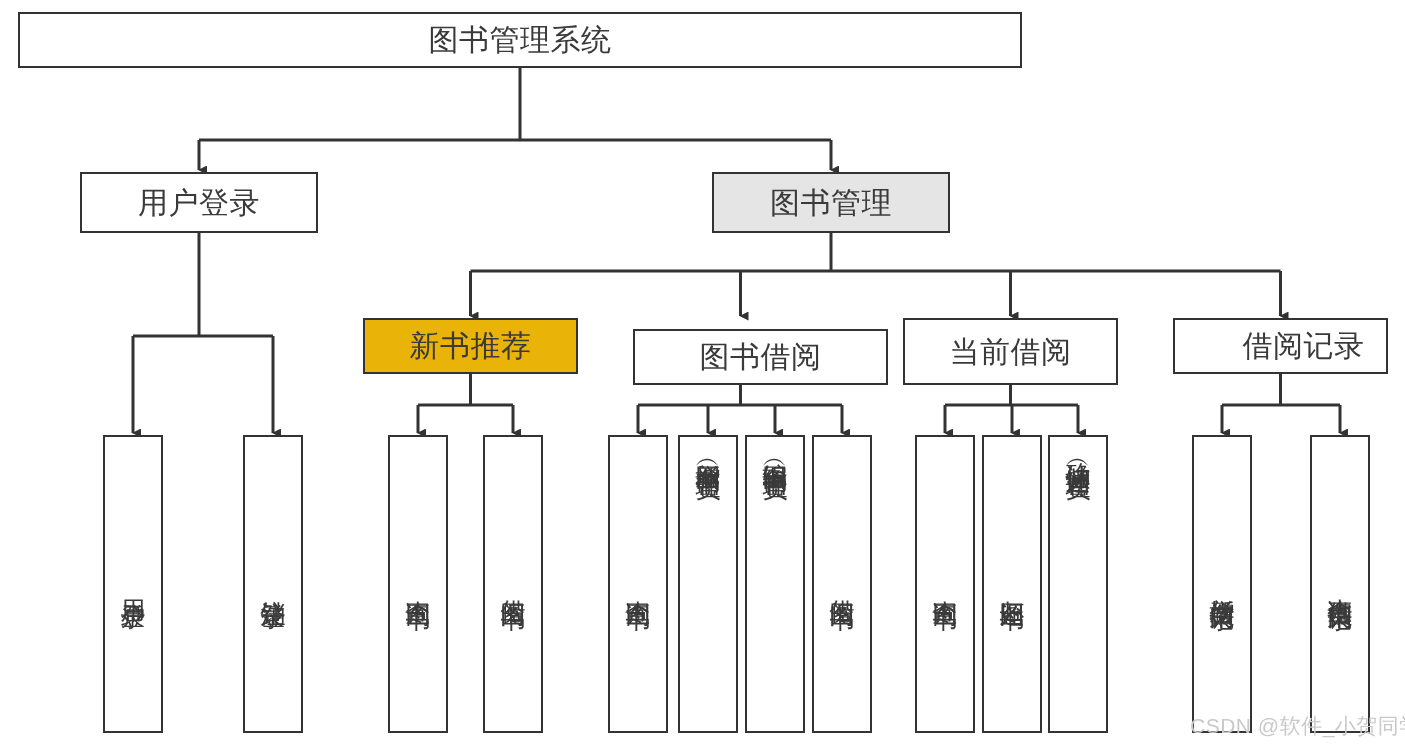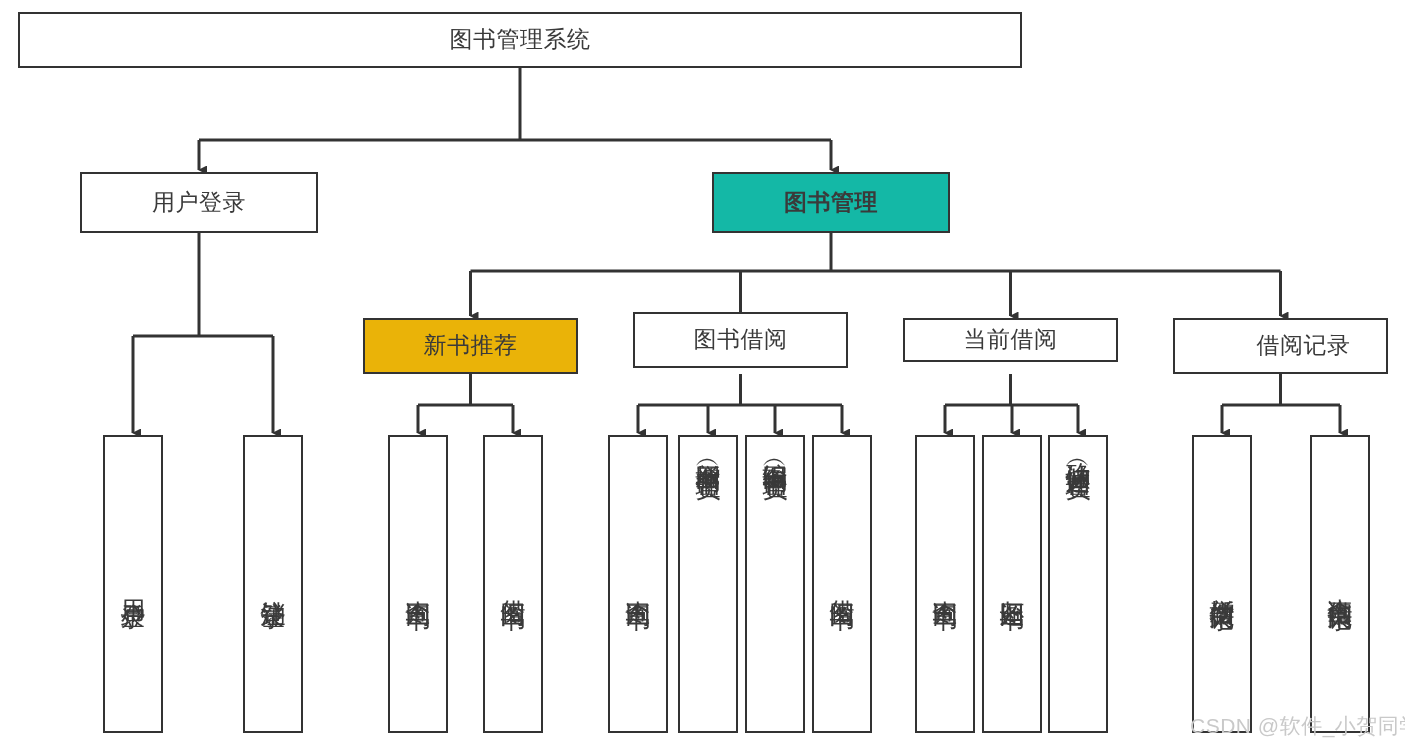--- a/index.html
+++ b/index.html
@@ -35,21 +35,21 @@
     color: #3a3a3a;
   }
   .node .label {
     display: block;
     text-align: center;
     line-height: 1.02;
     letter-spacing: 0.5px;
     white-space: pre-line;
   }
   .node.horiz .label {
-    font-size: 23px;
+    font-size: 30px;
     line-height: 1.2;
   }
   .node.vert {
     align-items: flex-start;
     justify-content: center;
     padding-top: 6px;
   }
   .node.vert .label {
     writing-mode: vertical-rl;
     text-orientation: upright;
@@ -115,30 +115,30 @@
         <line x1="1340" y1="405" x2="1340" y2="433" stroke="#333333" stroke-width="3" marker-end="url(#arrowhead)"></line>
       </g>
   </svg>
   <div id="node-layer">
       <div class="node horiz centered" style="left: 18px; top: 12px; width: 1004px; height: 56px; border-color: rgb(51, 51, 51); background: rgb(255, 255, 255); color: rgb(58, 58, 58);">
         <span class="label">图书管理系统</span>
       </div>
       <div class="node horiz centered" style="left: 80px; top: 172px; width: 238px; height: 61px; border-color: rgb(51, 51, 51); background: rgb(255, 255, 255); color: rgb(58, 58, 58);">
         <span class="label">用户登录</span>
       </div>
-      <div class="node horiz centered" style="left: 712px; top: 172px; width: 238px; height: 61px; border-color: rgb(51, 51, 51); background: #14b8a6; color: rgb(58, 58, 58); font-weight: bold;">
+      <div class="node horiz centered" style="left: 712px; top: 172px; width: 238px; height: 61px; border-color: rgb(51, 51, 51); background: #e5e5e5; color: rgb(58, 58, 58);">
         <span class="label">图书管理</span>
       </div>
       <div class="node horiz centered" style="left: 363px; top: 318px; width: 215px; height: 56px; border-color: rgb(51, 51, 51); background: #eab308; color: rgb(58, 58, 58);">
         <span class="label">新书推荐</span>
       </div>
-      <div class="node horiz centered" style="left: 633px; top: 312px; width: 215px; height: 56px; border-color: rgb(51, 51, 51); background: rgb(255, 255, 255); color: rgb(58, 58, 58);">
+      <div class="node horiz centered" style="left: 633px; top: 329px; width: 255px; height: 56px; border-color: rgb(51, 51, 51); background: rgb(255, 255, 255); color: rgb(58, 58, 58);">
         <span class="label">图书借阅</span>
       </div>
-      <div class="node horiz centered" style="left: 903px; top: 318px; width: 215px; height: 44px; border-color: rgb(51, 51, 51); background: rgb(255, 255, 255); color: rgb(58, 58, 58);">
+      <div class="node horiz centered" style="left: 903px; top: 318px; width: 215px; height: 67px; border-color: rgb(51, 51, 51); background: rgb(255, 255, 255); color: rgb(58, 58, 58);">
         <span class="label">当前借阅</span>
       </div>
       <div class="node horiz centered" style="left: 1173px; top: 318px; width: 215px; height: 56px; border-color: rgb(51, 51, 51); background: rgb(255, 255, 255); color: rgb(58, 58, 58); padding-left: 46px;">
         <span class="label">借阅记录</span>
       </div>
       <div class="node vert centered" style="left: 103px; top: 435px; width: 60px; height: 298px; border-color: rgb(51, 51, 51); background: rgb(255, 255, 255); color: rgb(58, 58, 58);">
         <span class="label">用户登录</span>
       </div>
       <div class="node vert centered" style="left: 243px; top: 435px; width: 60px; height: 298px; border-color: rgb(51, 51, 51); background: rgb(255, 255, 255); color: rgb(58, 58, 58);">
         <span class="label">注销登录</span>

